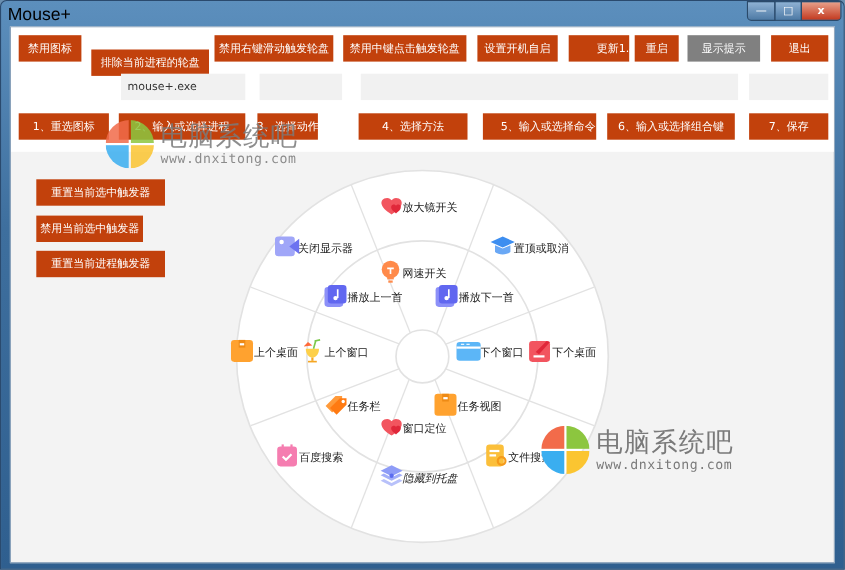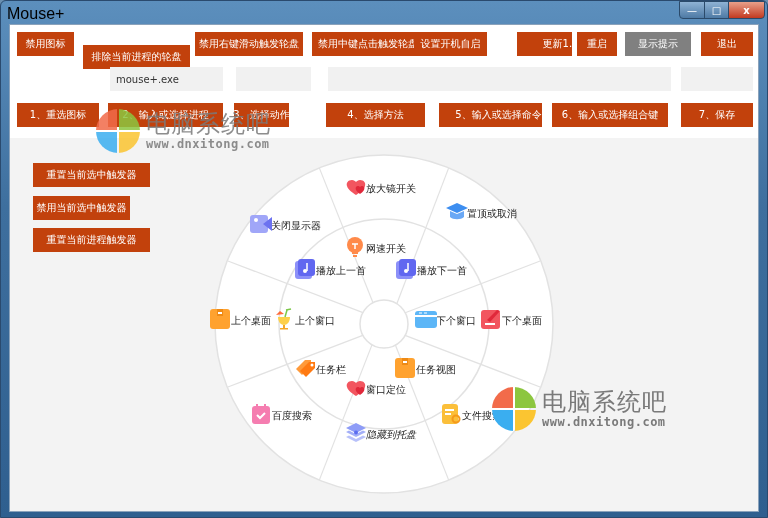--- a/index.html
+++ b/index.html
@@ -26,21 +26,21 @@
   .field { position: absolute; height: 24px; background: #f1f1f1; font-size: 10px; color: #333; padding-left: 6px; display:flex; align-items:center; }
   .wheel { position: absolute; left: 0; top: 0; }
   .seg { position: absolute; display: flex; align-items: center; width: 80px; margin-left: -40px; }
   .seg .lbl { font-size: 10px; color: #222; margin-top: 3px; white-space: nowrap; }
   .ic { width: 22px; height: 22px; position: relative; }
   .watermark { position: absolute; display: flex; align-items: center; }
   .wm-logo { width: 44px; height: 44px; border-radius: 50%; overflow: hidden; position: relative; }
   .wm-logo span { position: absolute; width: 21px; height: 21px; }
   .wm-text { margin-left: 6px; }
   .wm-cn { font-size: 24px; color: #7a7a7a; letter-spacing: 1px; line-height: 26px; }
-  .wm-url { font-size: 12px; color: #7a7a7a; font-weight: bold; letter-spacing: 0.5px; font-family: "DejaVu Sans Mono", monospace; }
+  .wm-url { font-size: 12px; color: #7a7a7a; font-weight: normal; letter-spacing: 0.5px; font-family: "DejaVu Sans Mono", monospace; }
 </style>
 </head>
 <body>
 
 <div class="window">
   <div class="titlebar">
     <span class="title">Mouse+</span>
     <div class="winctrl wc-min">
         <span>—</span>
       </div>
@@ -52,21 +52,21 @@
       </div>
   </div>
 
   <div class="client">
     <div class="toppanel">
 
       <div class="btn" style="left:7px;top:7px;width:57px;">禁用图标</div>
       <div class="btn" style="left:73px;top:20px;width:107px;">排除当前进程的轮盘</div>
       <div class="btn" style="left:185px;top:7px;width:108px;">禁用右键滑动触发轮盘</div>
       <div class="btn" style="left:302px;top:7px;width:112px;">禁用中键点击触发轮盘</div>
-      <div class="btn" style="left:404px;top:7px;width:73px;">设置开机自启</div>
+      <div class="btn" style="left:424px;top:7px;width:73px;">设置开机自启</div>
       <div class="btn" style="left:507px;top:7px;width:55px;padding-left:32px;">更新1.4</div>
       <div class="btn" style="left:567px;top:7px;width:40px;">重启</div>
       <div class="btn gray" style="left:615px;top:7px;width:66px;">显示提示</div>
       <div class="btn" style="left:691px;top:7px;width:52px;">退出</div>
 
       <div class="field" style="left:100px;top:42px;width:113px;">mouse+.exe</div>
       <div class="field" style="left:226px;top:42px;width:75px;"></div>
       <div class="field" style="left:318px;top:42px;width:343px;"></div>
       <div class="field" style="left:671px;top:42px;width:72px;"></div>
 
@@ -101,21 +101,21 @@
 
     <div class="seg" style="left:374px;top:151px;">
       <div class="ic">
         <svg width="24" height="22" viewBox="0 0 24 22">
             <path d="M8 4c-4 0-6 3-5 6 1 4 6 7 9 9 3-2 8-5 9-9 1-3-1-6-5-6-2 0-3 1-4 2-1-1-2-2-4-2z" fill="#f2555f"></path>
             <path d="M14 10c-2 0-3 2-2 4 1 2 3 3 4 4 1-1 3-2 4-4 1-2 0-4-2-4-1 0-1 0-2 1-1-1-1-1-2-1z" fill="#e0283a"></path>
           </svg>
       </div>
       <span class="lbl">放大镜开关</span>
     </div>
-    <div class="seg" style="left:475px;top:176px;font-family:Liberation Mono, monospace;">
+    <div class="seg" style="left:475px;top:188px;font-family:Liberation Mono, monospace;">
       <div class="ic">
         <svg width="24" height="22" viewBox="0 0 24 22">
             <path d="M12 2 23 7 12 12 1 7z" fill="#3d8ef0"></path>
             <path d="M5 10v6c3 3 11 3 14 0v-6l-7 3z" fill="#6aa8f5"></path>
           </svg>
       </div>
       <span class="lbl">置顶或取消</span>
     </div>
     <div class="seg" style="left:510px;top:283px;">
       <div class="ic">

